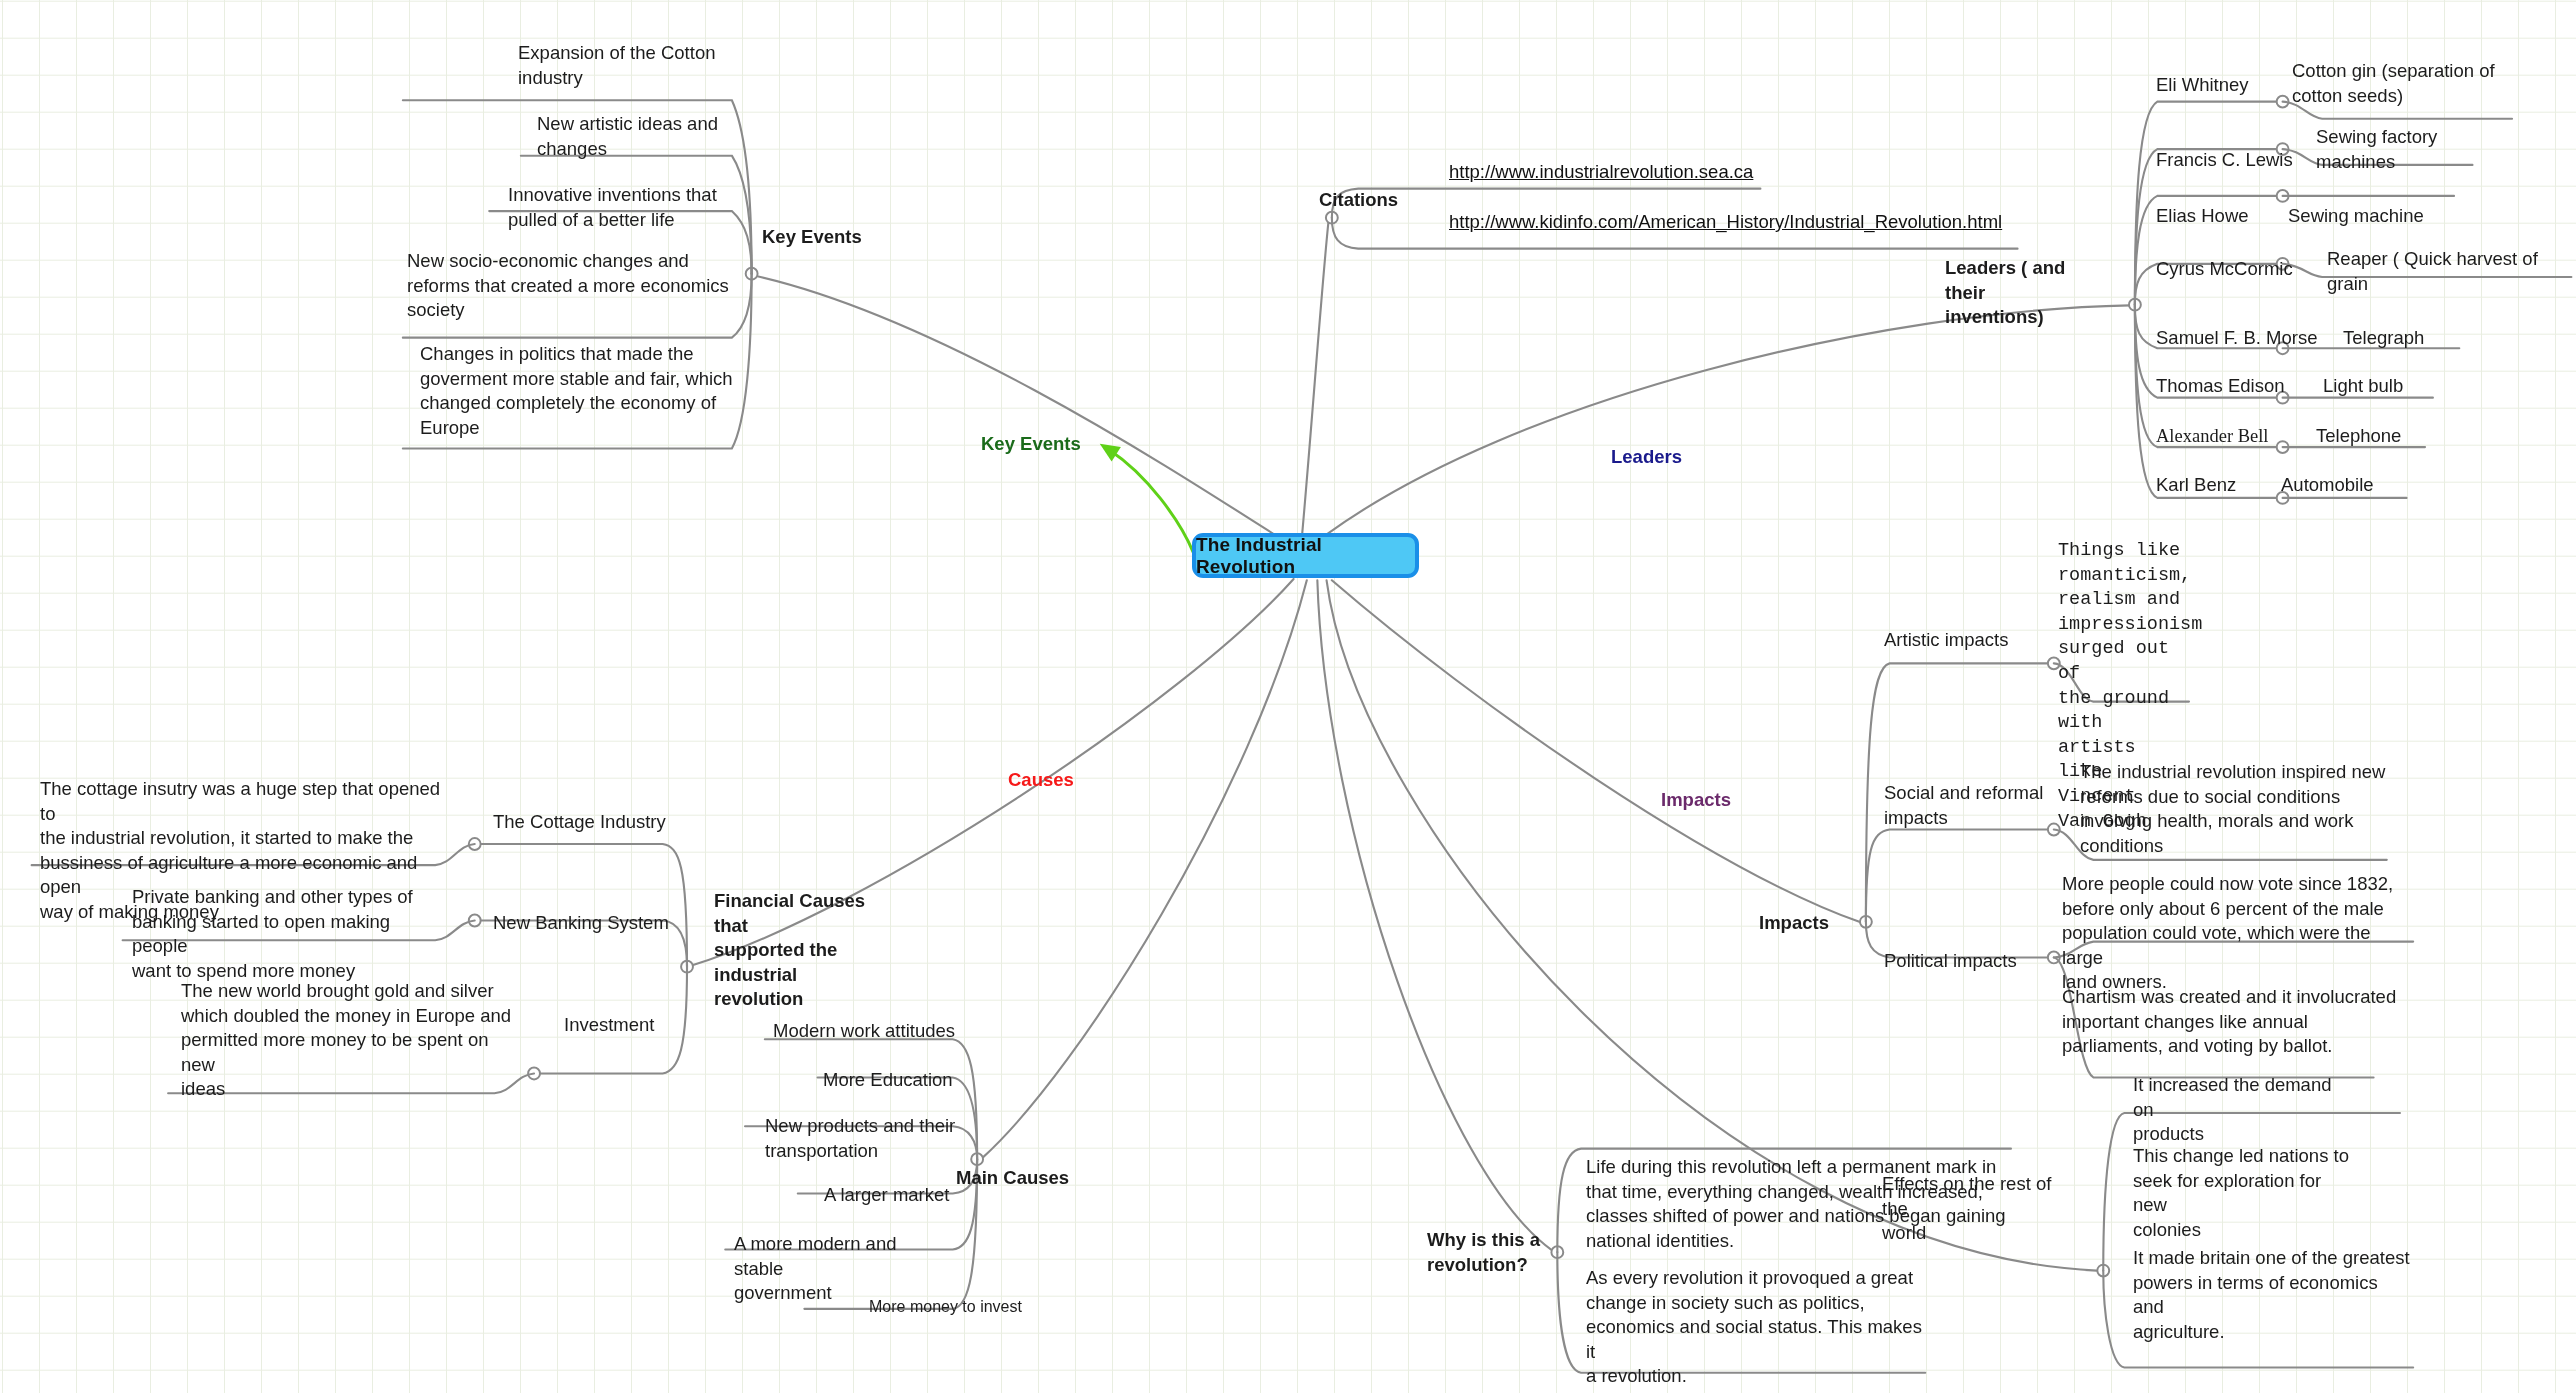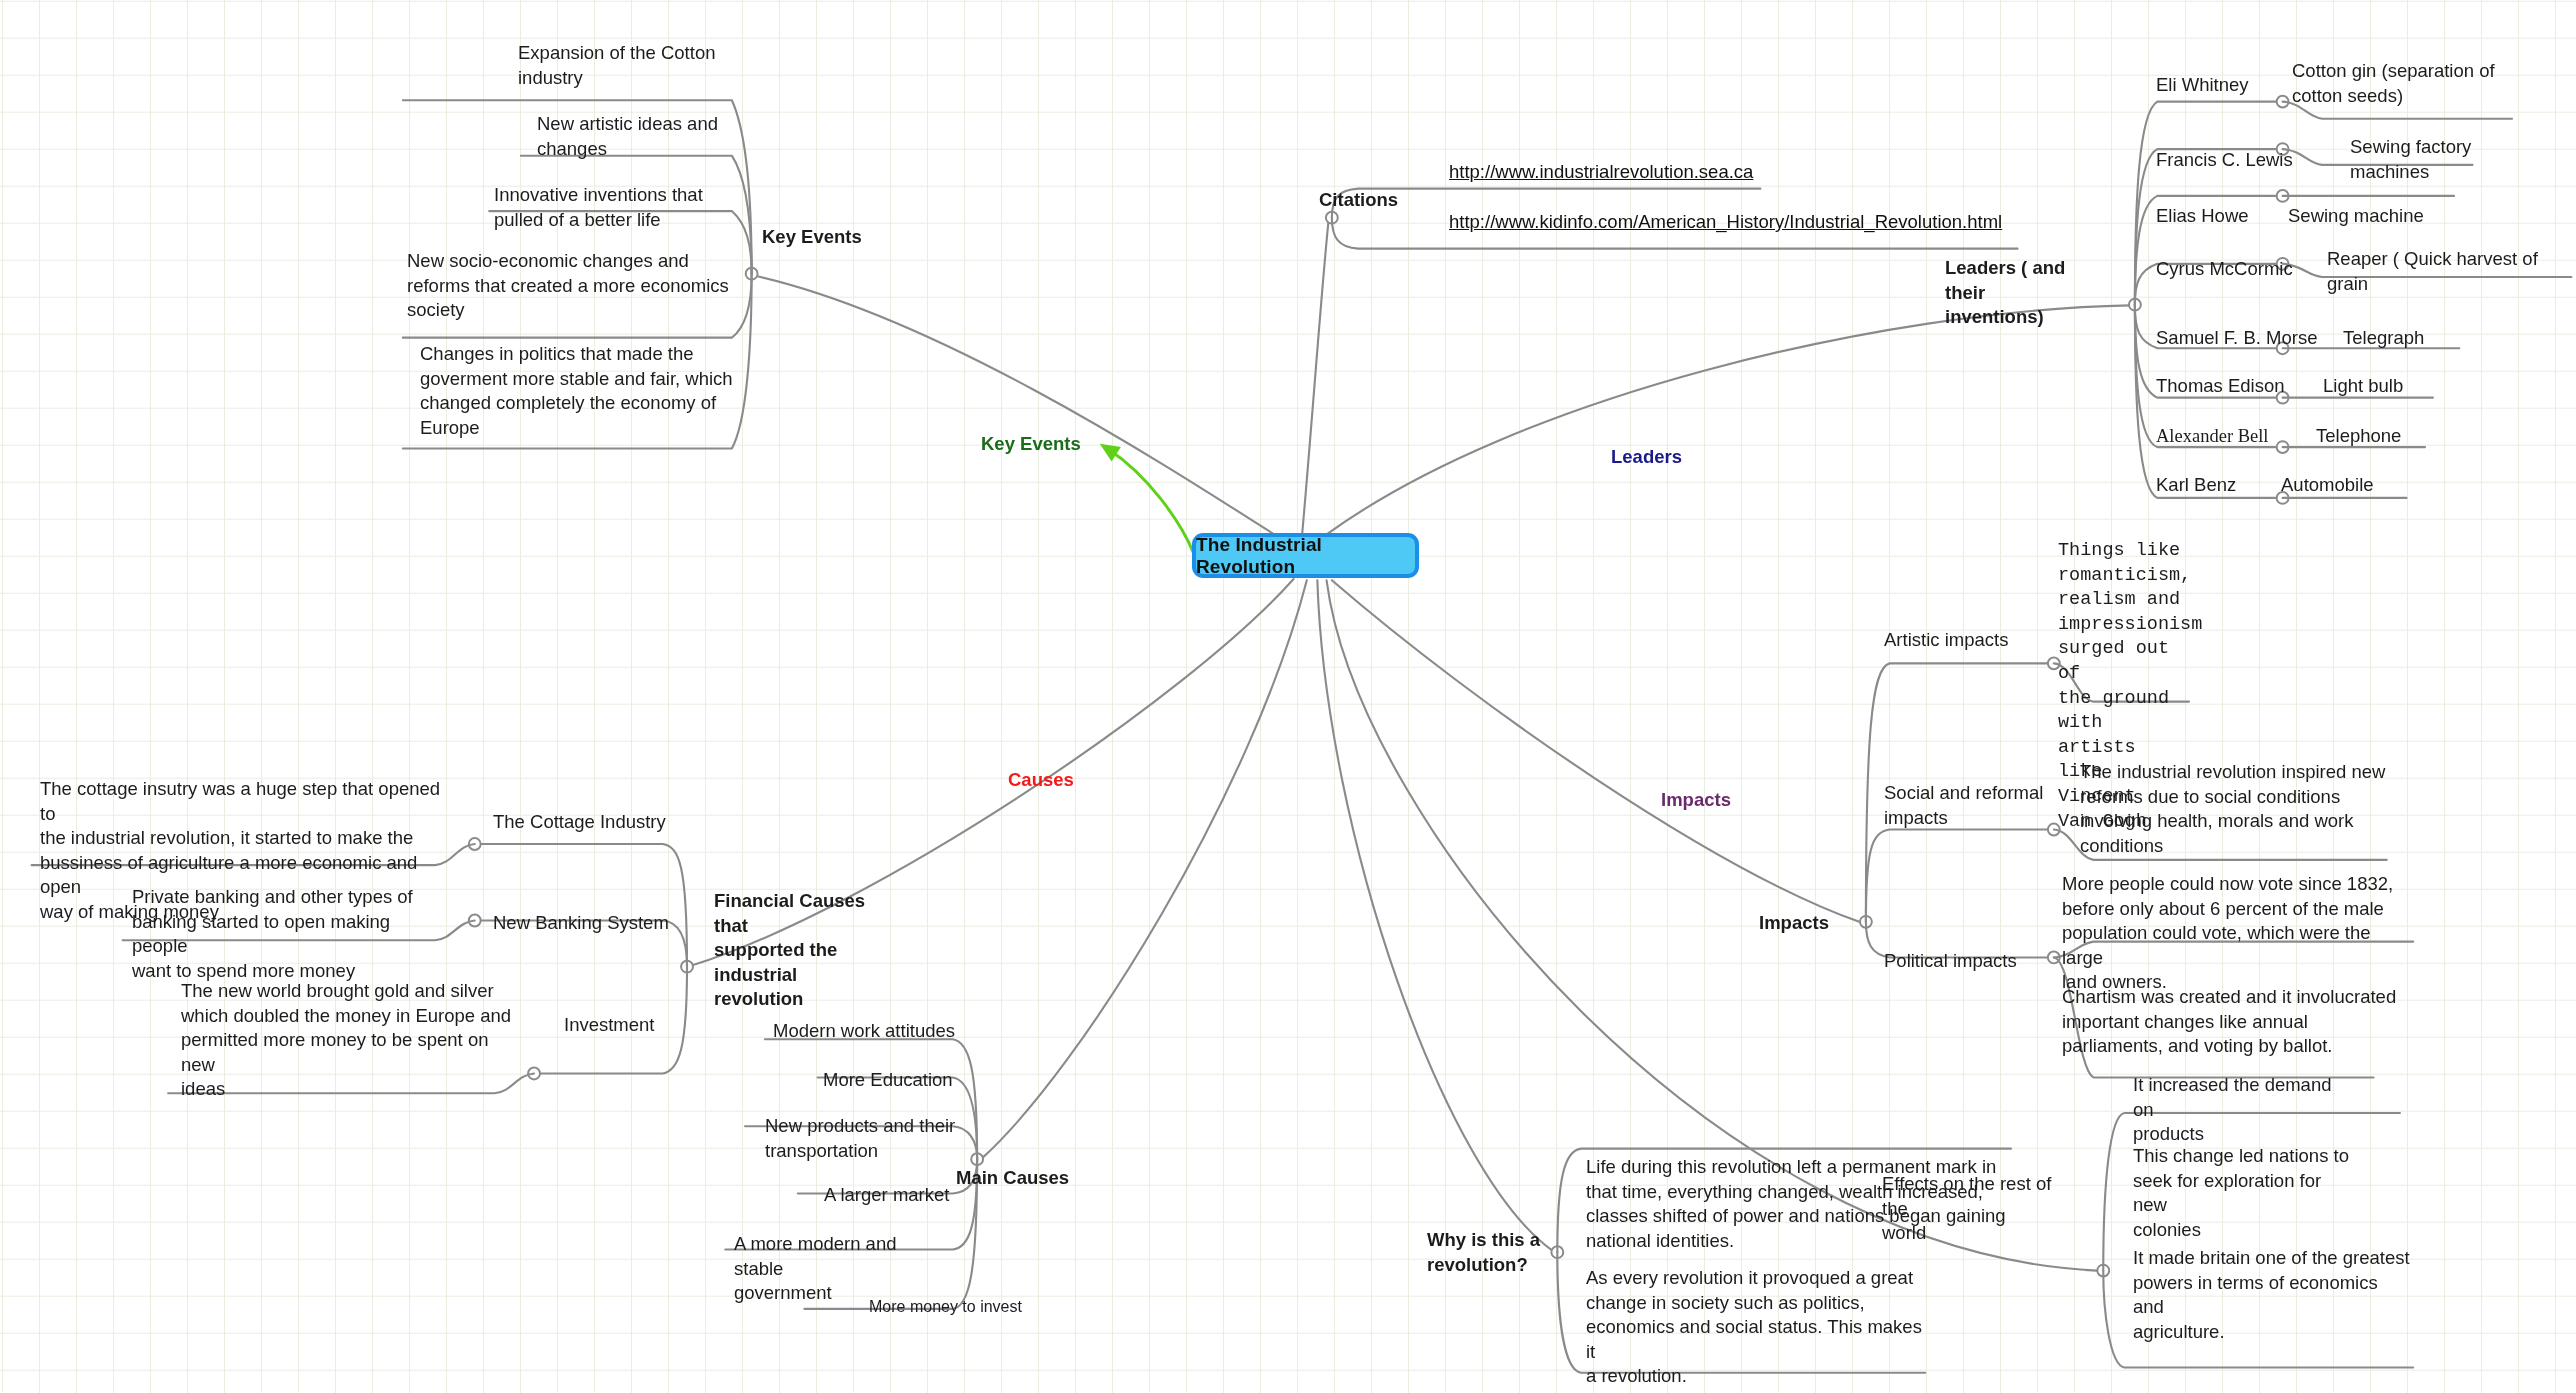--- a/index.html
+++ b/index.html
@@ -181,21 +181,21 @@
   <div class="node red" style="left:1008px; top:768px;">Causes</div>
   <div class="node purple" style="left:1661px; top:788px;">Impacts</div>
   <div class="node navy" style="left:1611px; top:445px;">Leaders</div>
 
   <div class="node bold" style="left:762px; top:225px;">Key Events</div>
 
   <div class="node" style="left:518px; top:41px; width:218px;">Expansion of the Cotton
 industry</div>
   <div class="node" style="left:537px; top:112px; width:198px;">New artistic ideas and
 changes</div>
-  <div class="node" style="left:494px; top:183px; width:244px;">Innovative inventions that
+  <div class="node" style="left:508px; top:183px; width:244px;">Innovative inventions that
 pulled of a better life</div>
   <div class="node" style="left:407px; top:249px; width:330px;">New socio-economic changes and
 reforms that created a more economics
 society</div>
   <div class="node" style="left:407px; top:342px; width:330px;margin-left:13px;">Changes in politics that made the
 goverment more stable and fair, which
 changed completely the economy of
 Europe</div>
 
   <div class="node bold" style="left:1319px; top:188px;">Citations</div>
@@ -203,21 +203,21 @@
   <div class="node link" style="left:1449px; top:210px;">http://www.kidinfo.com/American_History/Industrial_Revolution.html</div>
 
   <div class="node bold" style="left:1945px; top:256px; width:158px;">Leaders ( and their
 inventions)</div>
 
   <div class="node" style="left:2156px; top:73px;">Eli Whitney</div>
   <div class="node" style="left:2292px; top:59px; width:224px;">Cotton gin (separation of
 cotton seeds)</div>
 
   <div class="node" style="left:2156px; top:148px;">Francis C. Lewis</div>
-  <div class="node" style="left:2316px; top:135px; width:165px;margin-left:34px;">Sewing factory
+  <div class="node" style="left:2316px; top:125px; width:165px;">Sewing factory
 machines</div>
 
   <div class="node" style="left:2156px; top:204px;">Elias Howe</div>
   <div class="node" style="left:2288px; top:204px;">Sewing machine</div>
 
   <div class="node" style="left:2156px; top:257px;">Cyrus McCormic</div>
   <div class="node" style="left:2327px; top:247px; width:251px;">Reaper ( Quick harvest of
 grain</div>
 
   <div class="node" style="left:2156px; top:326px;">Samuel F. B. Morse</div>

